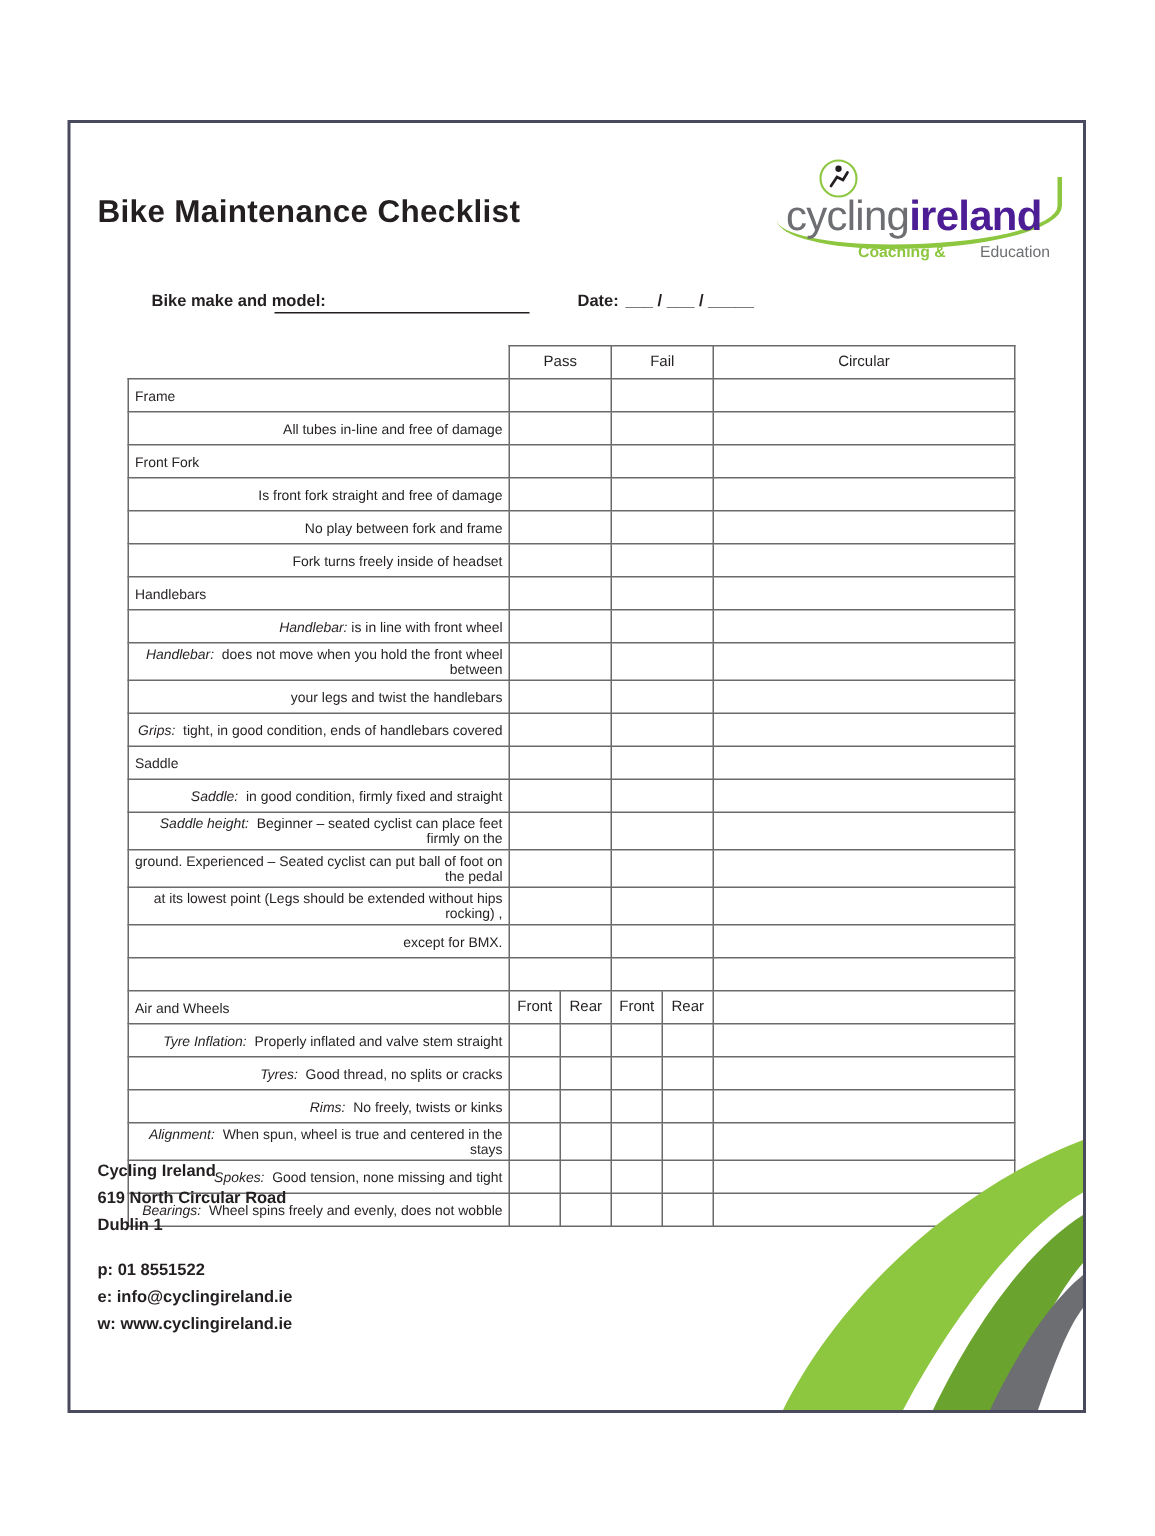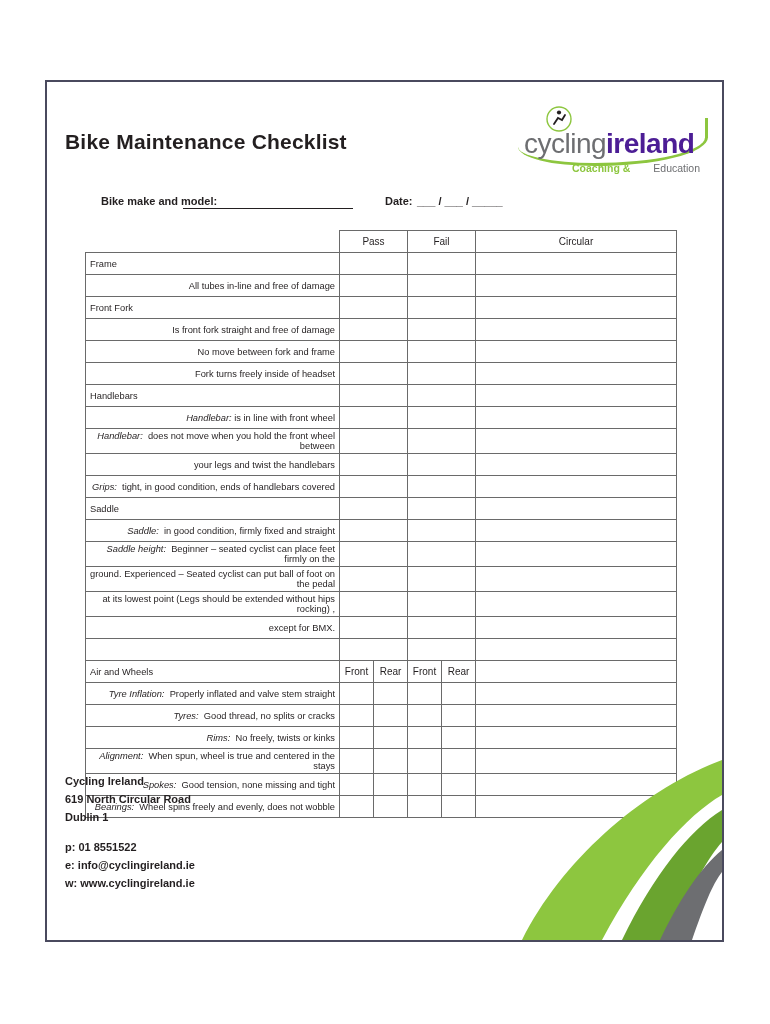--- a/index.html
+++ b/index.html
@@ -259,21 +259,21 @@
           <td colspan="2"></td>
           <td></td>
         </tr>
         <tr>
           <td class="item">Is front fork straight and free of damage</td>
           <td colspan="2"></td>
           <td colspan="2"></td>
           <td></td>
         </tr>
         <tr>
-          <td class="item">No move between fork and frame</td>
+          <td class="item">No play between fork and frame</td>
           <td colspan="2"></td>
           <td colspan="2"></td>
           <td></td>
         </tr>
         <tr>
           <td class="item">Fork turns freely inside of headset</td>
           <td colspan="2"></td>
           <td colspan="2"></td>
           <td></td>
         </tr>

